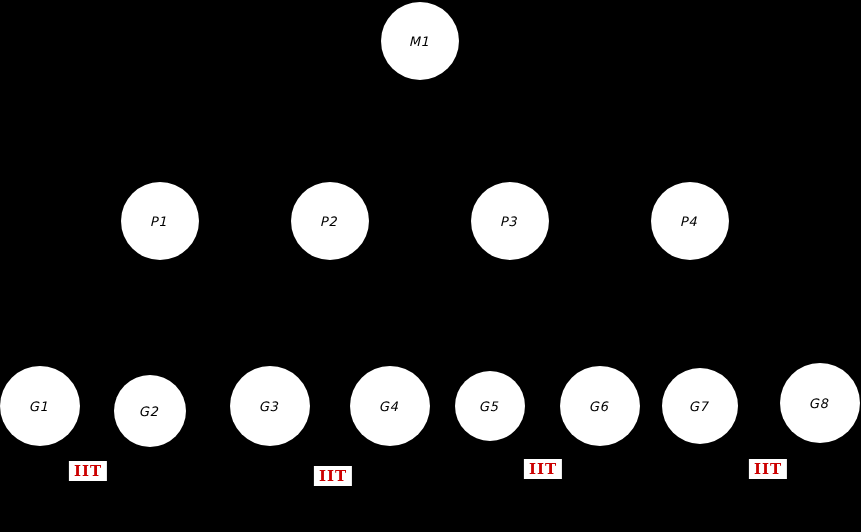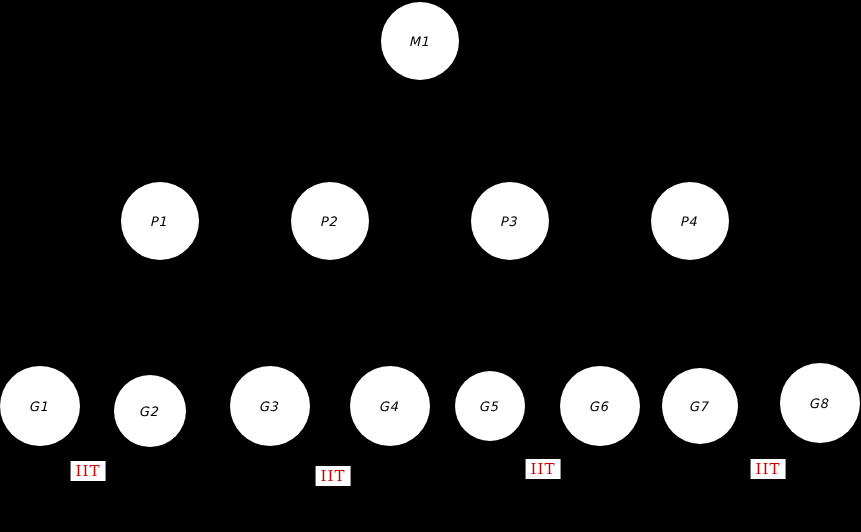--- a/index.html
+++ b/index.html
@@ -29,21 +29,21 @@
     box-sizing: border-box;
   }
   .node span {
     transform: skewX(-2deg);
   }
   .annotation {
     position: absolute;
     background: #ffffff;
     color: #cc0000;
     font-family: "DejaVu Serif", serif;
-    font-weight: normal;
+    font-weight: bold;
     font-size: 15px;
     line-height: 1.2;
     padding: 1px 5px;
     transform: translate(-50%, -50%);
     letter-spacing: 1px;
   }
 </style>
 </head>
 <body>
 

